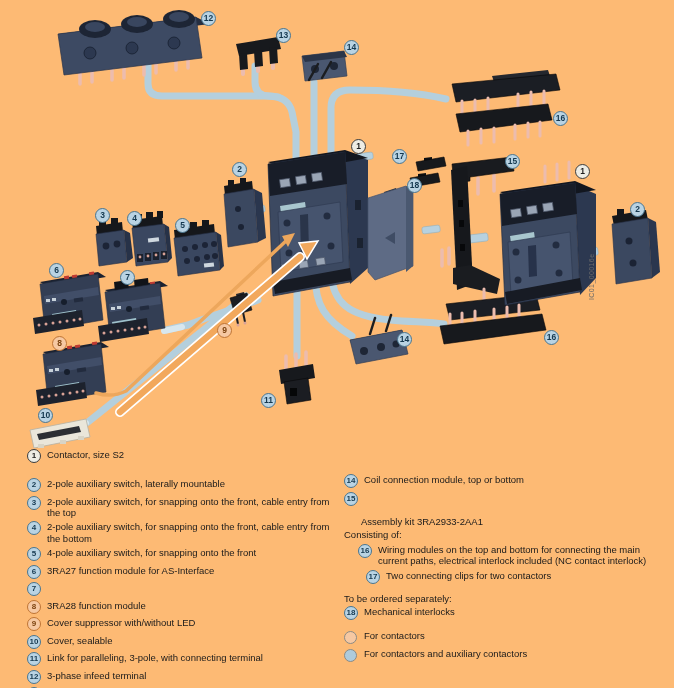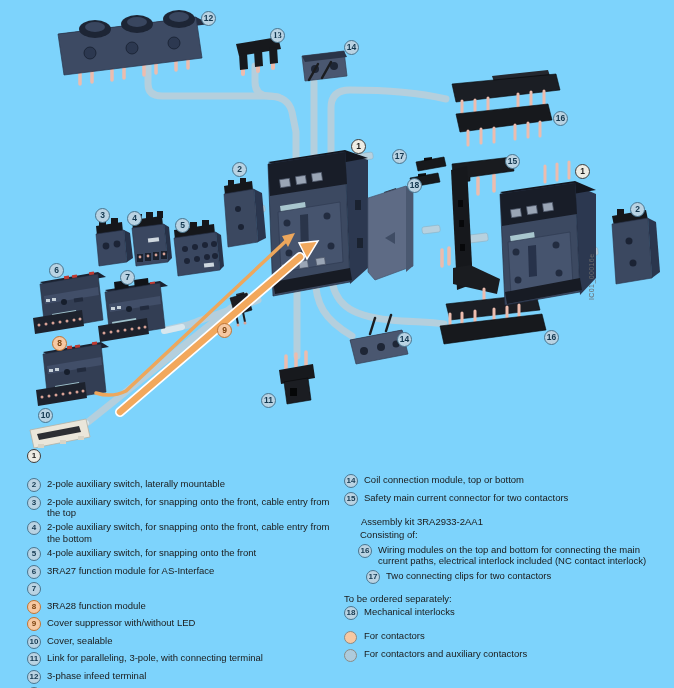--- a/index.html
+++ b/index.html
@@ -1,16 +1,16 @@
 <!DOCTYPE html>
 <html><head>
 <meta charset="utf-8">
 <style>
   html,body{margin:0;padding:0;}
-  #stage{position:relative;width:674px;height:688px;background:#7dd3fc;overflow:hidden;
+  #stage{position:relative;width:674px;height:688px;background:#fdba74;overflow:hidden;
          font-family:"Liberation Sans",sans-serif;}
   
   #diagram{position:absolute;left:0;top:0;width:674px;height:450px;}
   #callouts{position:absolute;left:0;top:0;width:674px;height:450px;}
   .callout{position:absolute;width:13px;height:13px;border-radius:50%;
            font-size:8.5px;line-height:13px;text-align:center;font-weight:bold;box-sizing:content-box;}
   .b-blue{background:#b9d3e3;border:1px solid #49758f;color:#14384f;}
   .b-orange{background:#f6c8a2;border:1px solid #bf7434;color:#7c4310;}
   .b-plain{background:#edece4;border:1px solid #3c3c3c;color:#1d1d1d;}
   #figure-id{position:absolute;left:640px;top:232px;width:70px;
@@ -20,21 +20,21 @@
   #legend{position:absolute;left:0;top:447px;width:674px;font-size:9.5px;
           color:#1a1a1a;line-height:1.18;}
   .lcol-left{position:absolute;left:27px;top:2px;width:313px;}
   .lcol-right{position:absolute;left:344px;top:27px;width:326px;}
   .lrow{display:flex;align-items:flex-start;margin-bottom:3.5px;}
   .lbadge{flex:0 0 auto;width:12px;height:12px;border-radius:50%;font-size:8px;
           line-height:12px;text-align:center;font-weight:bold;margin-right:6px;margin-top:0;}
   .ltext{flex:1 1 auto;}
   .gap-after-1{margin-bottom:15px;}
   .khead{margin:10px 0 2px 17px;}
-  .khead2{margin:0 0 4px 16px;}
+  .khead2{margin:0 0 4px 0;}
   .indent1{margin-left:14px;}
   .indent2{margin-left:22px;}
   .sep-head{margin:9px 0 2px 0;}
   .color-key{margin-top:10px;}
   .keydot{flex:0 0 auto;width:11px;height:11px;border-radius:50%;border:1px solid #8b8b85;
           margin-right:7px;margin-top:1px;}
   .k-orange{background:#f6c8a2;}
   .k-blue{background:#aecbdc;}
 </style>
 </head>
@@ -433,21 +433,21 @@
         <polygon points="295,233 282,236 288,247" fill="#eda75c"></polygon>
         <path d="M120,412 L300,257" fill="none" stroke="#ffffff" stroke-width="10" stroke-linecap="round"></path>
         <path d="M120,412 L300,257" fill="none" stroke="#f2a85c" stroke-width="6.5" stroke-linecap="round"></path>
         <polygon points="318,241 299,243 307,259" fill="#f2a85c" stroke="#ffffff" stroke-width="1.5"></polygon>
       </g>
     </svg>
 
     
     <div id="callouts">
         <div class="callout b-blue" style="left: 201px; top: 11px;">12</div>
-        <div class="callout b-blue" style="left: 270px; top: 28px; font-family: Liberation Serif, serif;">13</div>
+        <div class="callout b-blue" style="left: 276px; top: 28px;">13</div>
         <div class="callout b-blue" style="left: 344px; top: 40px;">14</div>
         <div class="callout b-plain" style="left: 351px; top: 139px;">1</div>
         <div class="callout b-blue" style="left: 392px; top: 149px;">17</div>
         <div class="callout b-blue" style="left: 232px; top: 162px;">2</div>
         <div class="callout b-blue" style="left: 407px; top: 178px;">18</div>
         <div class="callout b-blue" style="left: 505px; top: 154px;">15</div>
         <div class="callout b-blue" style="left: 553px; top: 111px;">16</div>
         <div class="callout b-plain" style="left: 575px; top: 164px;">1</div>
         <div class="callout b-blue" style="left: 630px; top: 202px;">2</div>
         <div class="callout b-blue" style="left: 95px; top: 208px;">3</div>
@@ -464,20 +464,21 @@
       </div>
 
     <div id="figure-id">IC01_00016e</div>
   </div>
 
   <div id="legend">
 
     <div class="lcol-left">
       <div class="lrow gap-after-1">
         <span class="lbadge b-plain">1</span>
+        <span class="ltext">Contactor, size S2</span>
       </div>
       <div class="lrow">
         <span class="lbadge b-blue">2</span>
         <span class="ltext">2-pole auxiliary switch, laterally mountable</span>
       </div>
       <div class="lrow">
         <span class="lbadge b-blue">3</span>
         <span class="ltext">2-pole auxiliary switch, for snapping onto the front, cable entry from the top</span>
       </div>
       <div class="lrow">
@@ -521,21 +522,20 @@
       </div>
     </div>
 
     <div class="lcol-right">
       <div class="lrow">
         <span class="lbadge b-blue">14</span>
         <span class="ltext">Coil connection module, top or bottom</span>
       </div>
       <div class="lrow">
         <span class="lbadge b-blue">15</span>
-        <span class="ltext">Safety main current connector for two contactors</span>
       </div>
       <div class="khead">Assembly kit 3RA2933-2AA1</div>
       <div class="khead2">Consisting of:</div>
       <div class="lrow indent1">
         <span class="lbadge b-blue">16</span>
         <span class="ltext">Wiring modules on the top and bottom for connecting the main current paths, electrical interlock included (NC contact interlock)</span>
       </div>
       <div class="lrow indent2">
         <span class="lbadge b-blue">17</span>
         <span class="ltext">Two connecting clips for two contactors</span>

